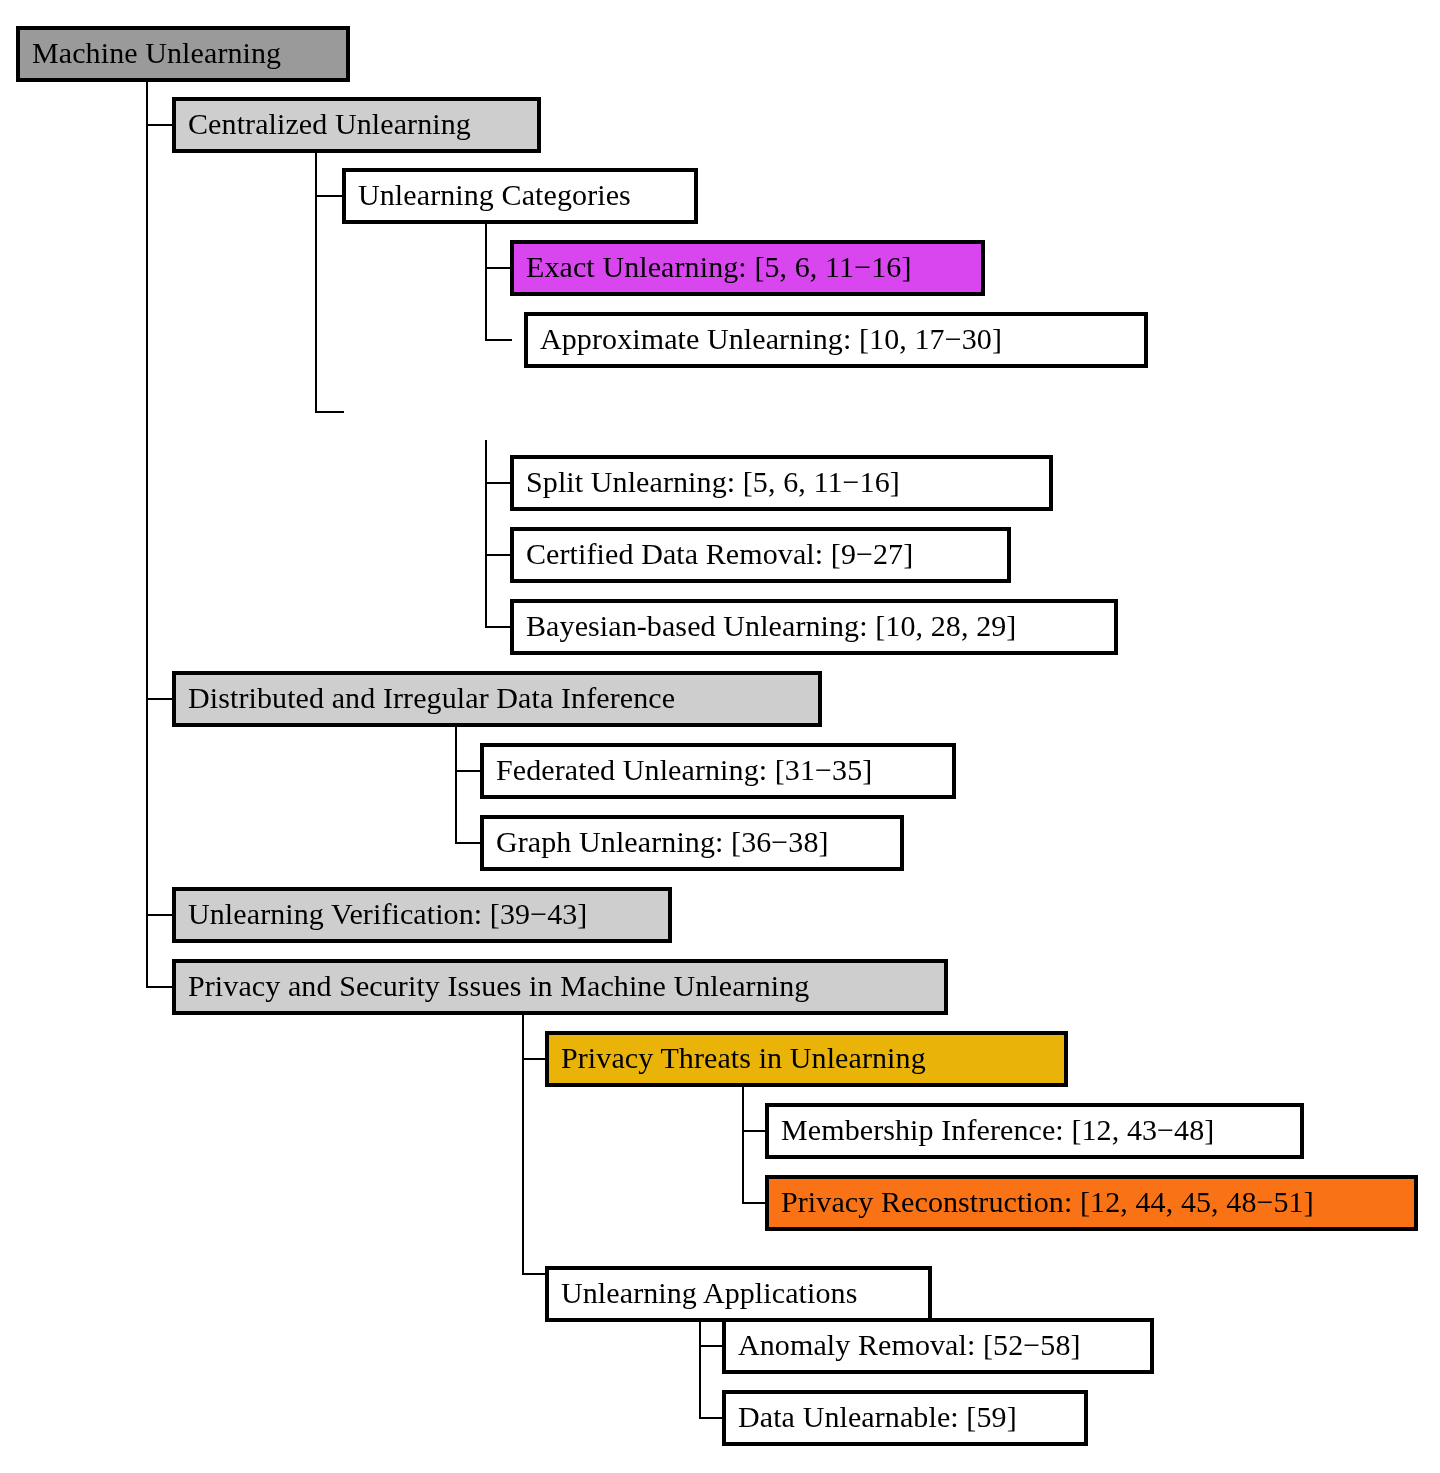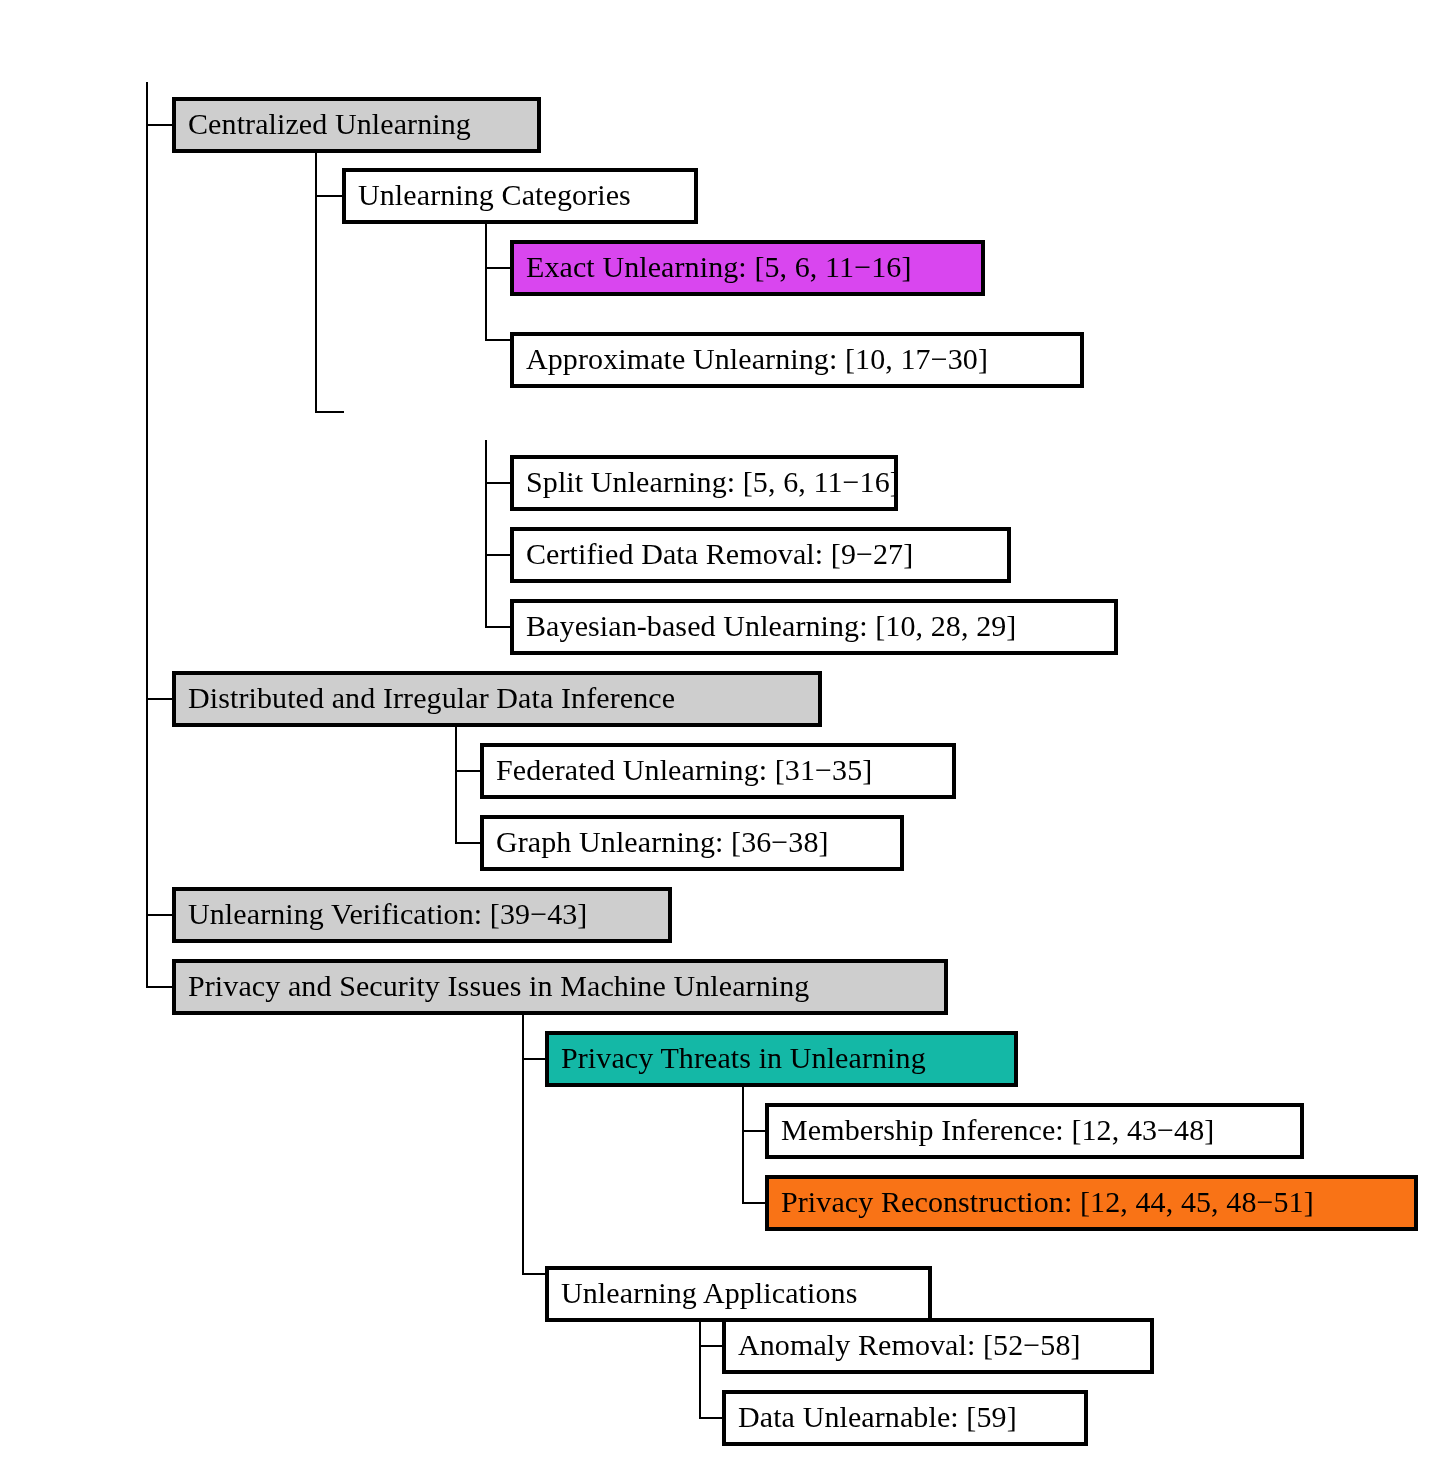--- a/index.html
+++ b/index.html
@@ -76,33 +76,36 @@
     <div class="edge h" style="left: 455px; top: 842px; width: 26px;"></div>
     <div class="edge v" style="left: 522px; top: 1015px; height: 259px;"></div>
     <div class="edge h" style="left: 522px; top: 1058px; width: 24px;"></div>
     <div class="edge h" style="left: 522px; top: 1273px; width: 24px;"></div>
     <div class="edge v" style="left: 742px; top: 1087px; height: 116px;"></div>
     <div class="edge h" style="left: 742px; top: 1130px; width: 24px;"></div>
     <div class="edge h" style="left: 742px; top: 1202px; width: 24px;"></div>
     <div class="edge v" style="left: 699px; top: 1302px; height: 116px;"></div>
     <div class="edge h" style="left: 699px; top: 1345px; width: 24px;"></div>
     <div class="edge h" style="left: 699px; top: 1417px; width: 24px;"></div>
+    <div class="node root" style="left: 16px; top: 26px; width: 334px; height: 56px; background: rgb(154, 154, 154);">
+      <span class="lbl">Machine Unlearning</span>
+    </div>
     <div class="node lvl2" style="left: 172px; top: 97px; width: 369px; height: 56px; background: rgb(206, 206, 206);">
       <span class="lbl">Centralized Unlearning</span>
     </div>
     <div class="node plain" style="left: 342px; top: 168px; width: 356px; height: 56px; background: rgb(255, 255, 255);">
       <span class="lbl">Unlearning Categories</span>
     </div>
     <div class="node plain" style="left: 510px; top: 240px; width: 475px; height: 56px; background: #d946ef;">
       <span class="lbl">Exact Unlearning: [5, 6, 11−16]</span>
     </div>
-    <div class="node plain" style="left: 510px; top: 312px; width: 574px; height: 56px; background: rgb(255, 255, 255); margin-top: 20px;">
+    <div class="node plain" style="left: 524px; top: 312px; width: 624px; height: 56px; background: rgb(255, 255, 255);">
       <span class="lbl">Approximate Unlearning: [10, 17−30]</span>
     </div>
-    <div class="node plain" style="left: 510px; top: 455px; width: 388px; height: 56px; background: rgb(255, 255, 255);">
+    <div class="node plain" style="left: 510px; top: 455px; width: 543px; height: 56px; background: rgb(255, 255, 255);">
       <span class="lbl">Split Unlearning: [5, 6, 11−16]</span>
     </div>
     <div class="node plain" style="left: 510px; top: 527px; width: 501px; height: 56px; background: rgb(255, 255, 255);">
       <span class="lbl">Certified Data Removal: [9−27]</span>
     </div>
     <div class="node plain" style="left: 510px; top: 599px; width: 608px; height: 56px; background: rgb(255, 255, 255);">
       <span class="lbl">Bayesian-based Unlearning: [10, 28, 29]</span>
     </div>
     <div class="node lvl2" style="left: 172px; top: 671px; width: 650px; height: 56px; background: rgb(206, 206, 206);">
       <span class="lbl">Distributed and Irregular Data Inference</span>
@@ -112,21 +115,21 @@
     </div>
     <div class="node plain" style="left: 480px; top: 815px; width: 424px; height: 56px; background: rgb(255, 255, 255);">
       <span class="lbl">Graph Unlearning: [36−38]</span>
     </div>
     <div class="node lvl2" style="left: 172px; top: 887px; width: 500px; height: 56px; background: rgb(206, 206, 206);">
       <span class="lbl">Unlearning Verification: [39−43]</span>
     </div>
     <div class="node lvl2" style="left: 172px; top: 959px; width: 776px; height: 56px; background: rgb(206, 206, 206);">
       <span class="lbl">Privacy and Security Issues in Machine Unlearning</span>
     </div>
-    <div class="node plain" style="left: 545px; top: 1031px; width: 473px; height: 56px; background: #14b8a6;">
+    <div class="node plain" style="left: 545px; top: 1031px; width: 523px; height: 56px; background: #eab308;">
       <span class="lbl">Privacy Threats in Unlearning</span>
     </div>
     <div class="node plain" style="left: 765px; top: 1103px; width: 539px; height: 56px; background: rgb(255, 255, 255);">
       <span class="lbl">Membership Inference: [12, 43−48]</span>
     </div>
     <div class="node plain" style="left: 765px; top: 1175px; width: 653px; height: 56px; background: #f97316;">
       <span class="lbl">Privacy Reconstruction: [12, 44, 45, 48−51]</span>
     </div>
     <div class="node plain" style="left: 545px; top: 1246px; width: 387px; height: 56px; background: rgb(255, 255, 255); margin-top: 20px;">
       <span class="lbl">Unlearning Applications</span>

